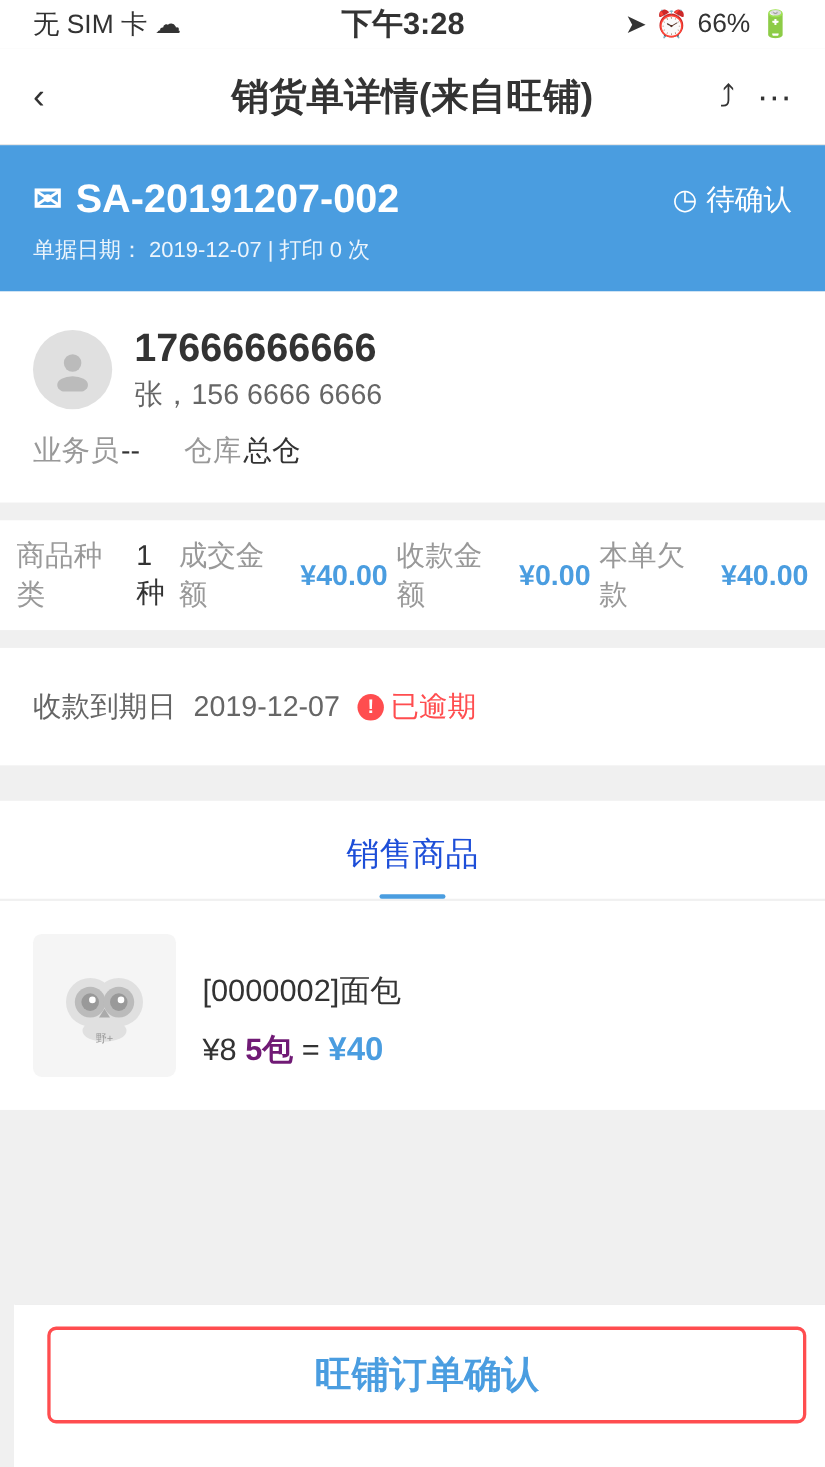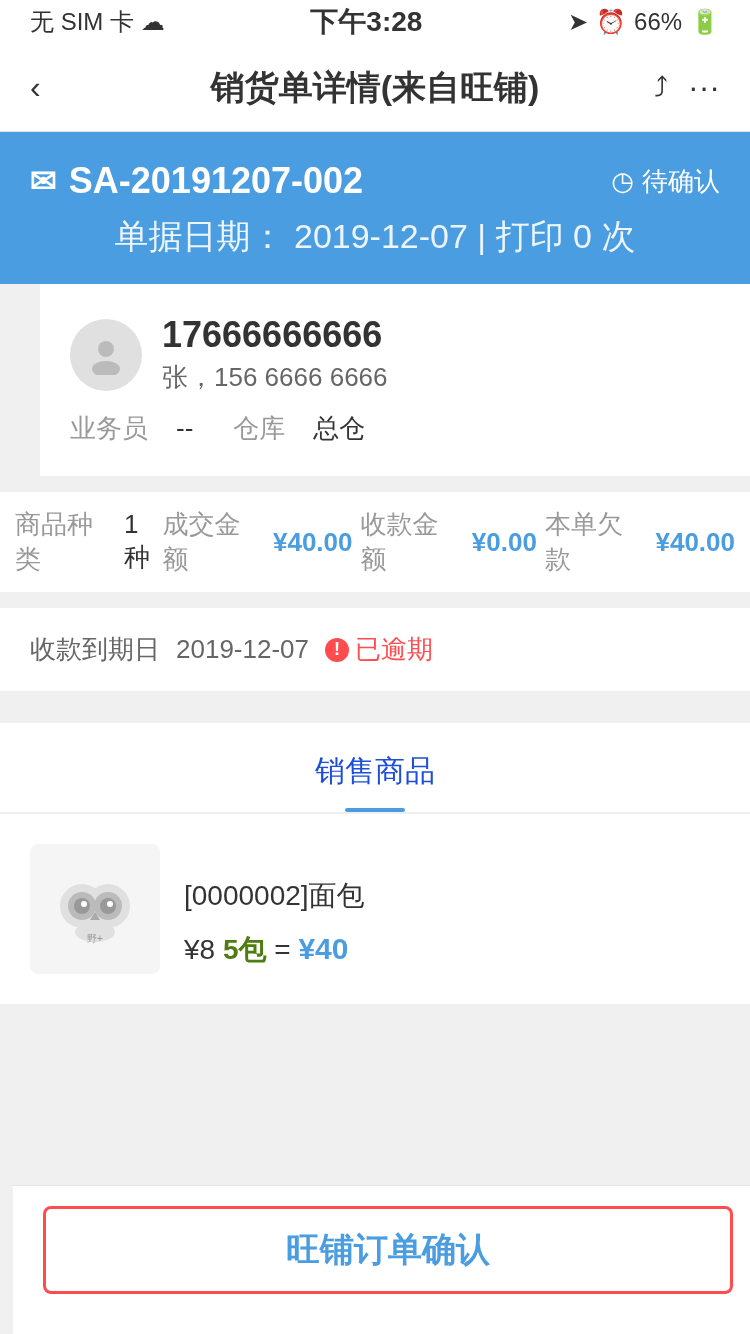--- a/index.html
+++ b/index.html
@@ -81,30 +81,28 @@
     }
     .status-badge {
       display: flex;
       align-items: center;
       gap: 8px;
       color: #fff;
       font-size: 26px;
     }
     .order-meta {
       color: rgba(255,255,255,0.9);
-      font-size: 34px;
-      text-align: center;
+      font-size: 20px;
     }
 
     
     .customer-card {
       background: #fff;
       padding: 30px;
       margin-top: 0;
-      margin-left: 40px;
     }
     .customer-top {
       display: flex;
       align-items: center;
       gap: 20px;
       margin-bottom: 16px;
     }
     .avatar {
       width: 72px;
       height: 72px;
@@ -129,21 +127,21 @@
     }
     .customer-fields {
       display: flex;
       align-items: center;
       gap: 40px;
       margin-top: 8px;
     }
     .field-item {
       display: flex;
       align-items: center;
-      gap: 28px;
+      gap: 2px;
       font-size: 26px;
       color: #666;
     }
     .field-label { color: #999; }
     .field-value { color: #333; }
 
     .divider {
       height: 16px;
       background: #f0f0f0;
     }
@@ -178,21 +176,21 @@
       align-items: center;
       gap: 16px;
       font-size: 26px;
       color: #999;
     }
     .amount-blue-value { color: #4a9de0; font-weight: 600; }
 
     
     .due-card {
       background: #fff;
-      padding: 24px 30px;
+      padding: 36px 30px;
       margin-top: 0;
       display: flex;
       align-items: center;
       gap: 16px;
       font-size: 26px;
       color: #666;
     }
     .overdue-badge {
       display: flex;
       align-items: center;
@@ -274,21 +272,21 @@
       font-size: 28px;
       color: #333;
       font-weight: 500;
       margin-bottom: 16px;
       margin-top: 28px;
     }
     .product-price {
       font-size: 28px;
       color: #333;
     }
-    .price-highlight { color: #4d7c0f; font-weight: 600; }
+    .price-highlight { color: #701a75; font-weight: 600; }
     .price-total { color: #4a9de0; font-weight: 700; font-size: 30px; }
 
     
     .bottom-bar {
       position: fixed;
       bottom: 0;
       left: 13px;
       width: 750px;
       background: #fff;
       padding: 20px 30px 40px;

